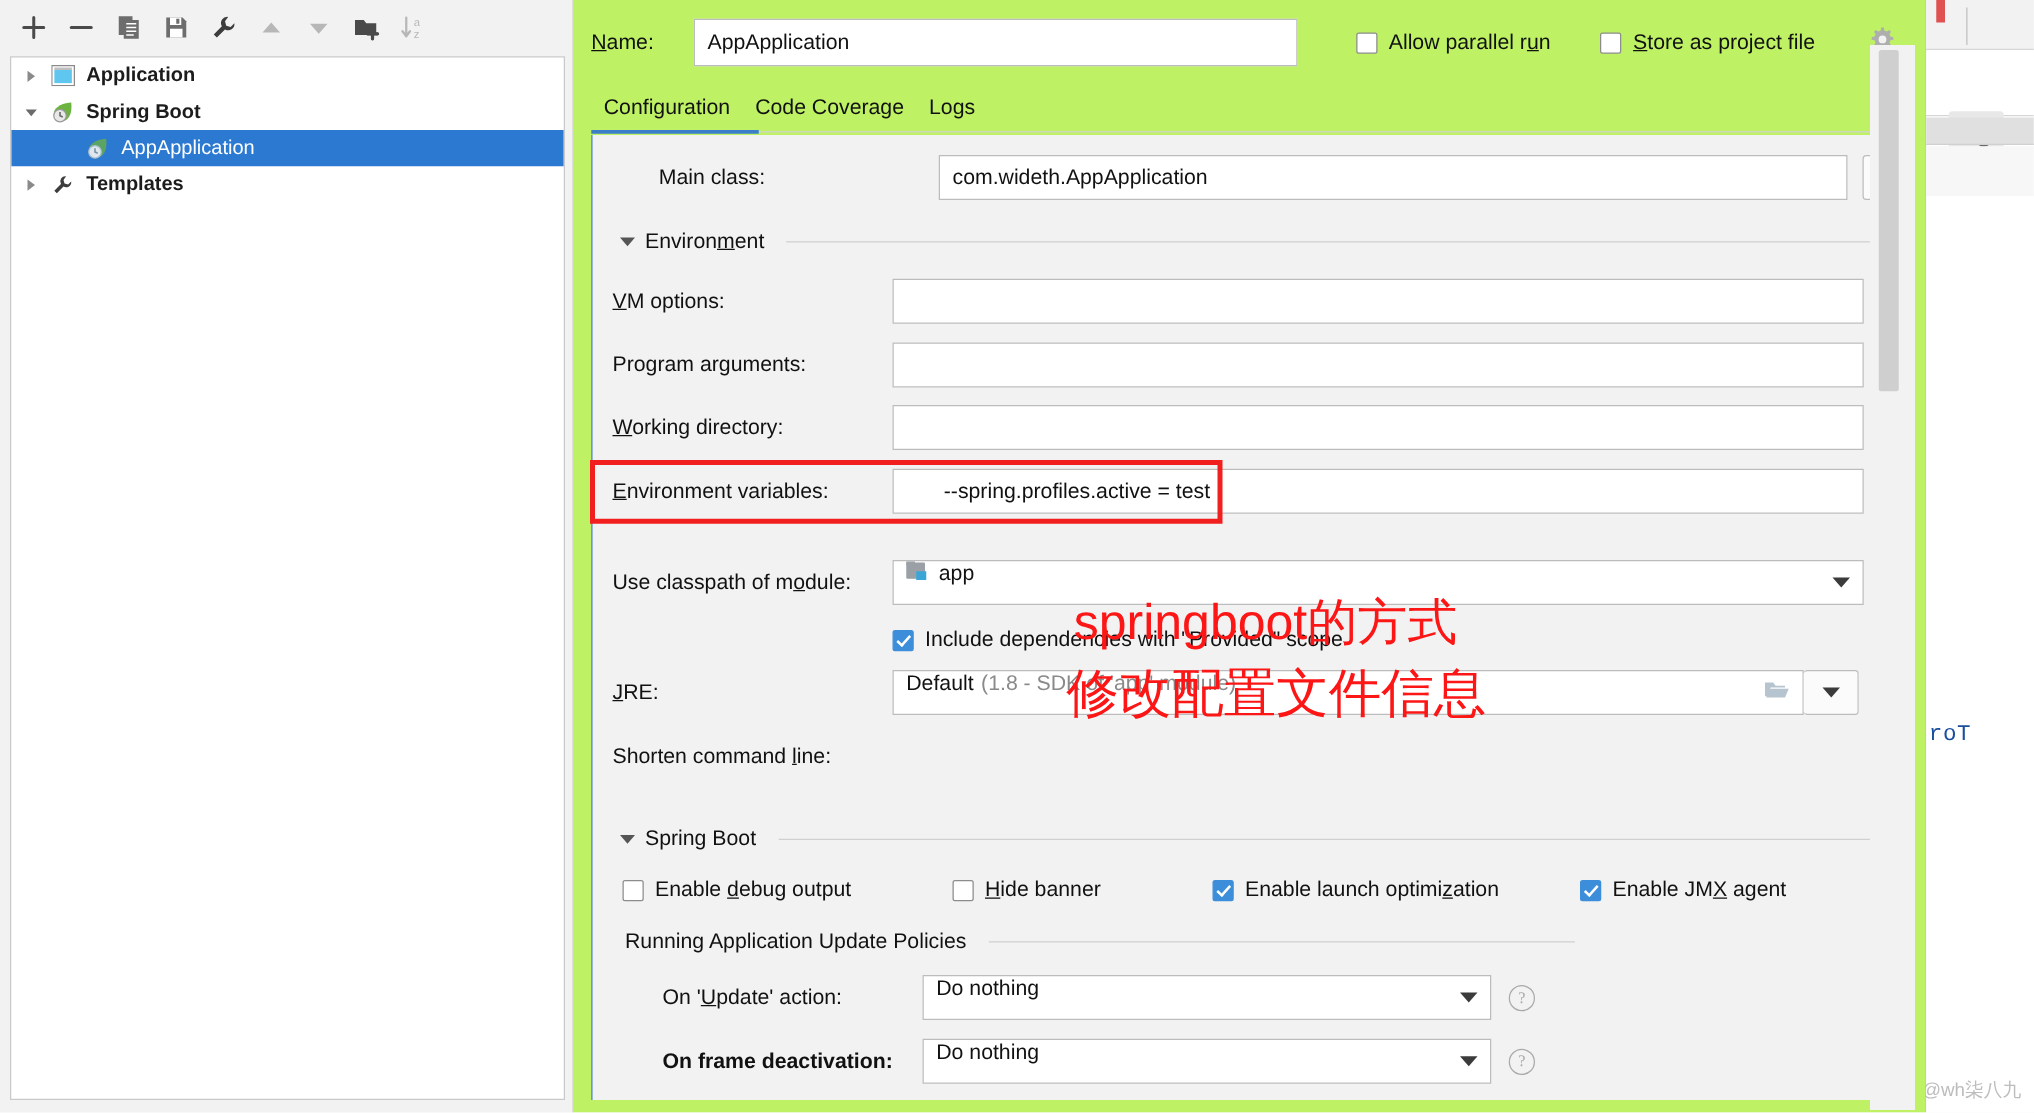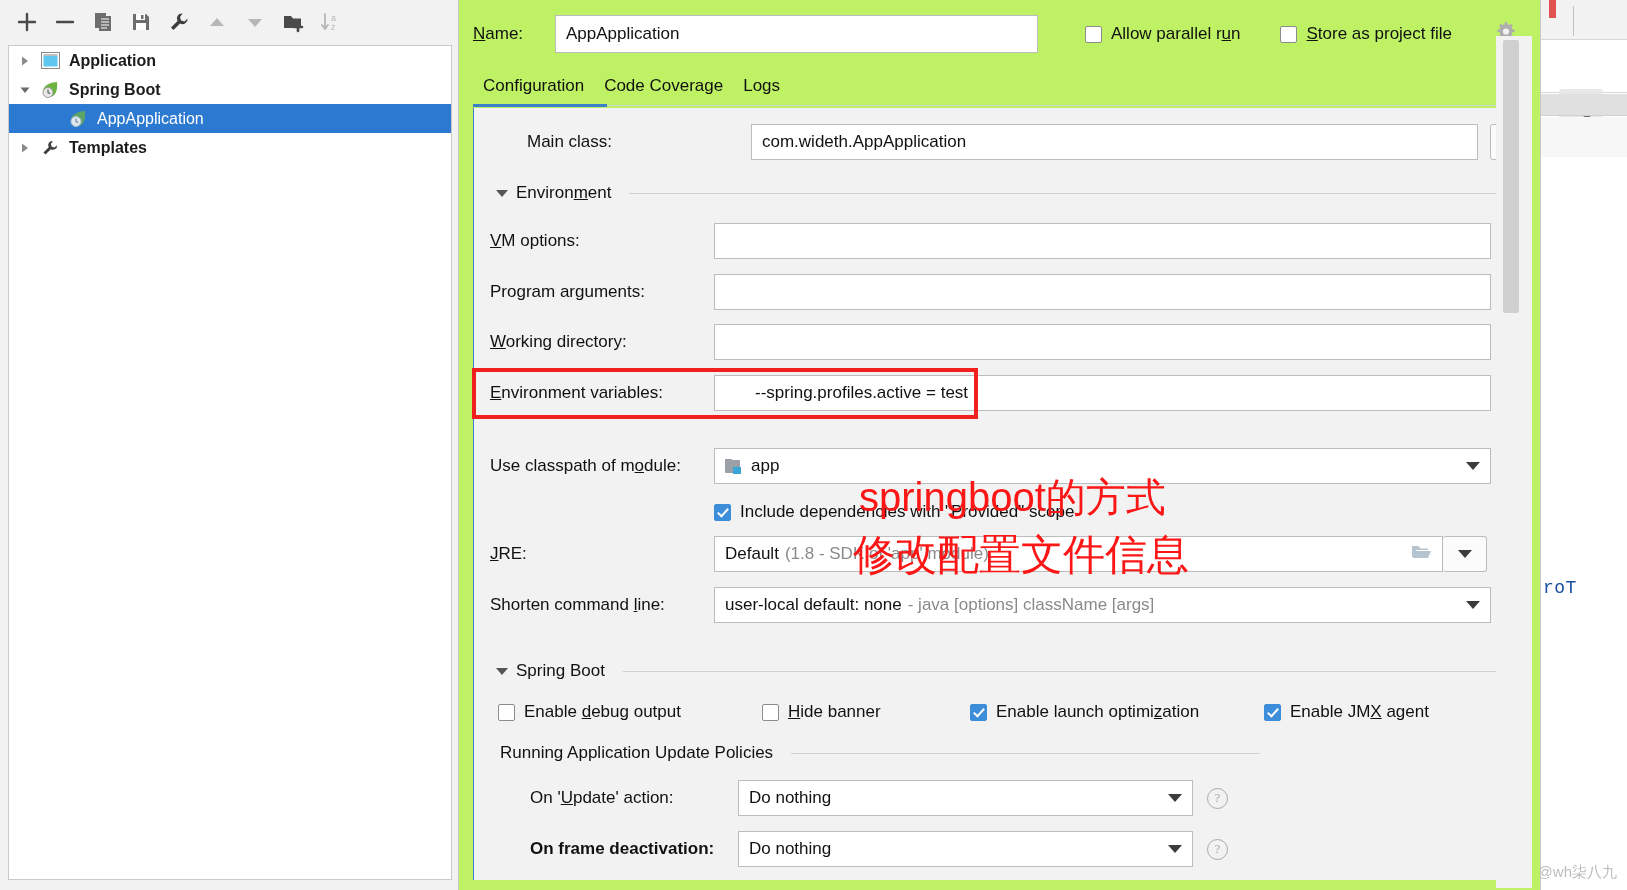--- a/index.html
+++ b/index.html
@@ -190,21 +190,21 @@
     font-size:17px; color:#111; height:22px; width:100%;
   }
   .section-line { flex:1; height:1px; background:#d0d0d0; margin-left:10px; }
   .tri-down {
     width:0; height:0; border-left:6px solid transparent;
     border-right:6px solid transparent; border-top:7px solid #555;
   }
 
   .combo {
     height:36px; background:#ffffff; border:1px solid #bcbcbc;
-    display:flex; align-items:center; position:relative;
+    display:flex; align-items:flex-start; position:relative;
     font-size:17px; color:#111; padding:0 10px; white-space:nowrap; overflow:hidden;
   }
   .combo-arrow {
     position:absolute; right:10px; top:50%; transform:translateY(-50%);
     width:0; height:0; border-left:7px solid transparent;
     border-right:7px solid transparent; border-top:8px solid #3b3b3b;
   }
 
   .help-circle {
     width:21px; height:21px; border-radius:50%;
@@ -496,26 +496,20 @@
                   </svg>
               </span>
             </div>
             <div class="btn-sq" style="width:44px; border-left:none; position:relative;">
               <span style="width:0;height:0;border-left:7px solid transparent;border-right:7px solid transparent;border-top:8px solid #3b3b3b;"></span>
             </div>
           </div>
 
           <div class="row" style="left:16px; top:479px;">
             <div class="row-label" style="width:224px;">Shorten command <span class="u">l</span>ine:</div>
-            <div class="combo" style="width:777px;">
-              <span>user-local default: none</span>
-              <span style="width:6px;"></span>
-              <span class="field-sub">- java [options] className [args]</span>
-              <span class="combo-arrow"></span>
-            </div>
           </div>
 
           <div class="section-head" style="left:22px; top:552px; width:1000px;">
             <span class="tri-down"></span>
             <span>Sprin<span class="u">g</span> Boot</span>
             <span class="section-line"></span>
           </div>
 
           <div class="row" style="left:24px; top:586px;">
             <div class="chk-wrap">

